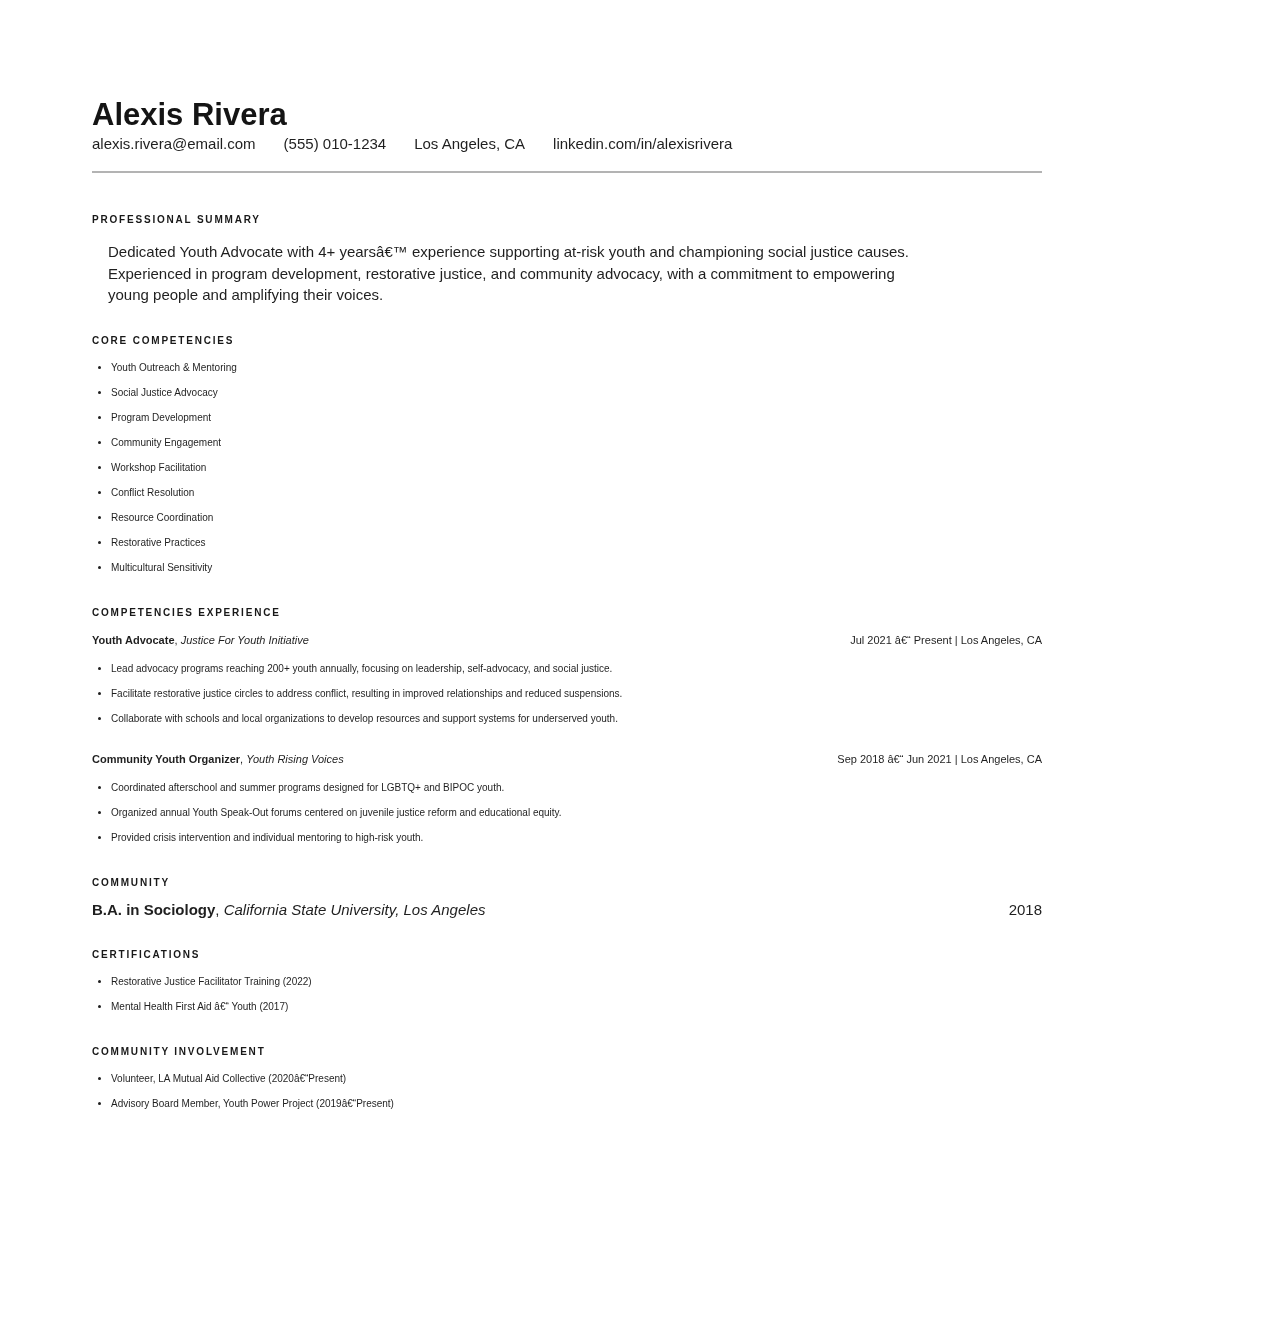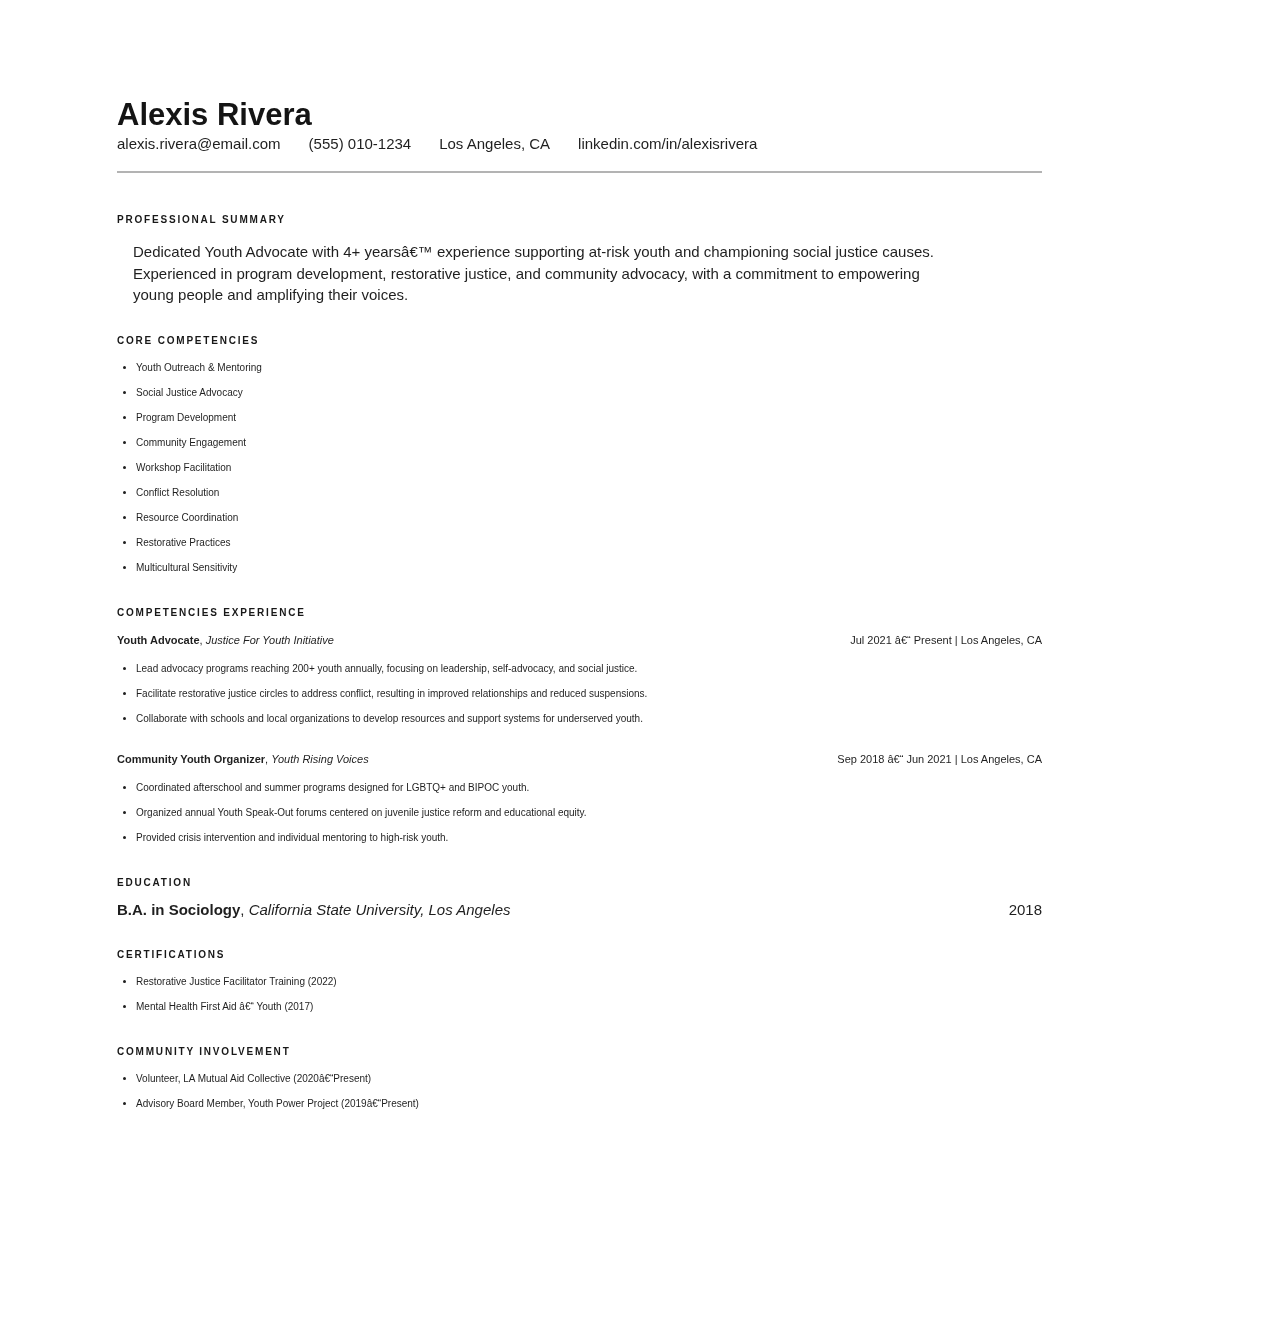--- a/index.html
+++ b/index.html
@@ -10,21 +10,21 @@
   body {
     width: 1263px;
     height: 1337px;
     overflow: hidden;
     font-family: "Liberation Sans", "DejaVu Sans", sans-serif;
     color: #1f1f1f;
   }
   .page {
     box-sizing: border-box;
     width: 1263px;
-    padding: 96px 221px 0 117px;
+    padding: 96px 221px 0 92px;
   }
   .person-name {
     margin: 0;
     font-size: 31px;
     line-height: 38px;
     font-weight: 700;
     color: #141414;
   }
   .contact-row {
     display: flex;
@@ -147,21 +147,21 @@
       </div>
       <ul class="plain">
         <li>Coordinated afterschool and summer programs designed for LGBTQ+ and BIPOC youth.</li>
         <li>Organized annual Youth Speak-Out forums centered on juvenile justice reform and educational equity.</li>
         <li>Provided crisis intervention and individual mentoring to high-risk youth.</li>
       </ul>
     </div>
   </section>
 
   <section class="section">
-    <h2 class="sec-heading">EDUCATION</h2>
+    <h2 class="sec-heading">COMMUNITY</h2>
     <div class="edu-line">
       <span class="edu-left">
         <span class="edu-degree">B.A. in Sociology</span><span>, </span><span class="edu-school">California State University, Los Angeles</span>
       </span>
       <span class="edu-year">2018</span>
     </div>
   </section>
 
   <section class="section">
     <h2 class="sec-heading">CERTIFICATIONS</h2>

